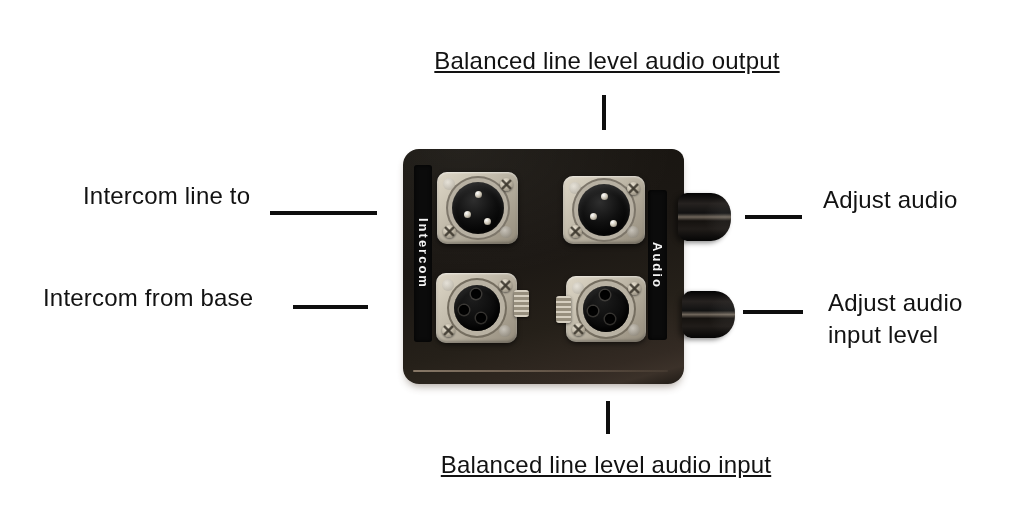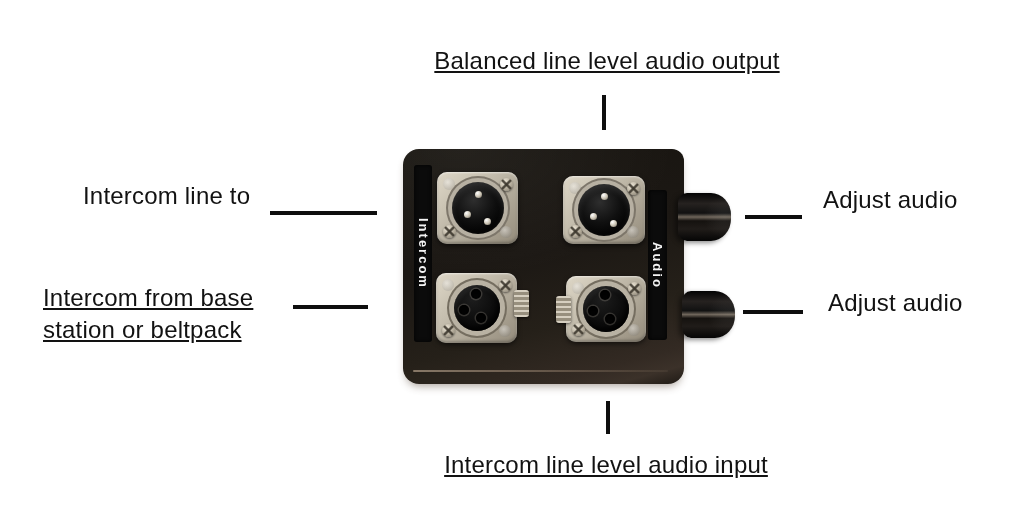--- a/index.html
+++ b/index.html
@@ -121,38 +121,38 @@
 <div class="stage">
 
   <div class="lbl single centerx" style="left:607px;top:47px;">Balanced line level audio output</div>
   <div class="ptr" style="left:602px;top:95px;width:4px;height:35px;"></div>
 
   <div class="lbl" style="left:63px;top:180px;margin-left:20px;">
     <div>Intercom line to</div>
   </div>
   <div class="ptr" style="left:270px;top:211px;width:107px;height:4px;"></div>
 
-  <div class="lbl" style="left:43px;top:282px;text-decoration:underline;">
+  <div class="lbl" style="left:43px;top:282px;">
     <div>Intercom from base</div>
-    <div>station or beltpack</div>
   </div>
   <div class="ptr" style="left:293px;top:305px;width:75px;height:4px;"></div>
 
   <div class="ptr" style="left:745px;top:215px;width:57px;height:4px;"></div>
   <div class="lbl" style="left:823px;top:184px;">
     <div>Adjust audio</div>
   </div>
 
   <div class="ptr" style="left:743px;top:310px;width:60px;height:4px;"></div>
   <div class="lbl" style="left:828px;top:287px;">
     <div>Adjust audio</div>
+    <div>input level</div>
   </div>
 
   <div class="ptr" style="left:606px;top:401px;width:4px;height:33px;"></div>
-  <div class="lbl single centerx" style="left:606px;top:451px;">Intercom line level audio input</div>
+  <div class="lbl single centerx" style="left:606px;top:451px;">Balanced line level audio input</div>
 
   <div class="device">
 
     <div class="strip strip-l">
       <span class="vtext">Intercom</span>
     </div>
     <div class="strip strip-r">
       <span class="vtext">Audio</span>
     </div>
 

